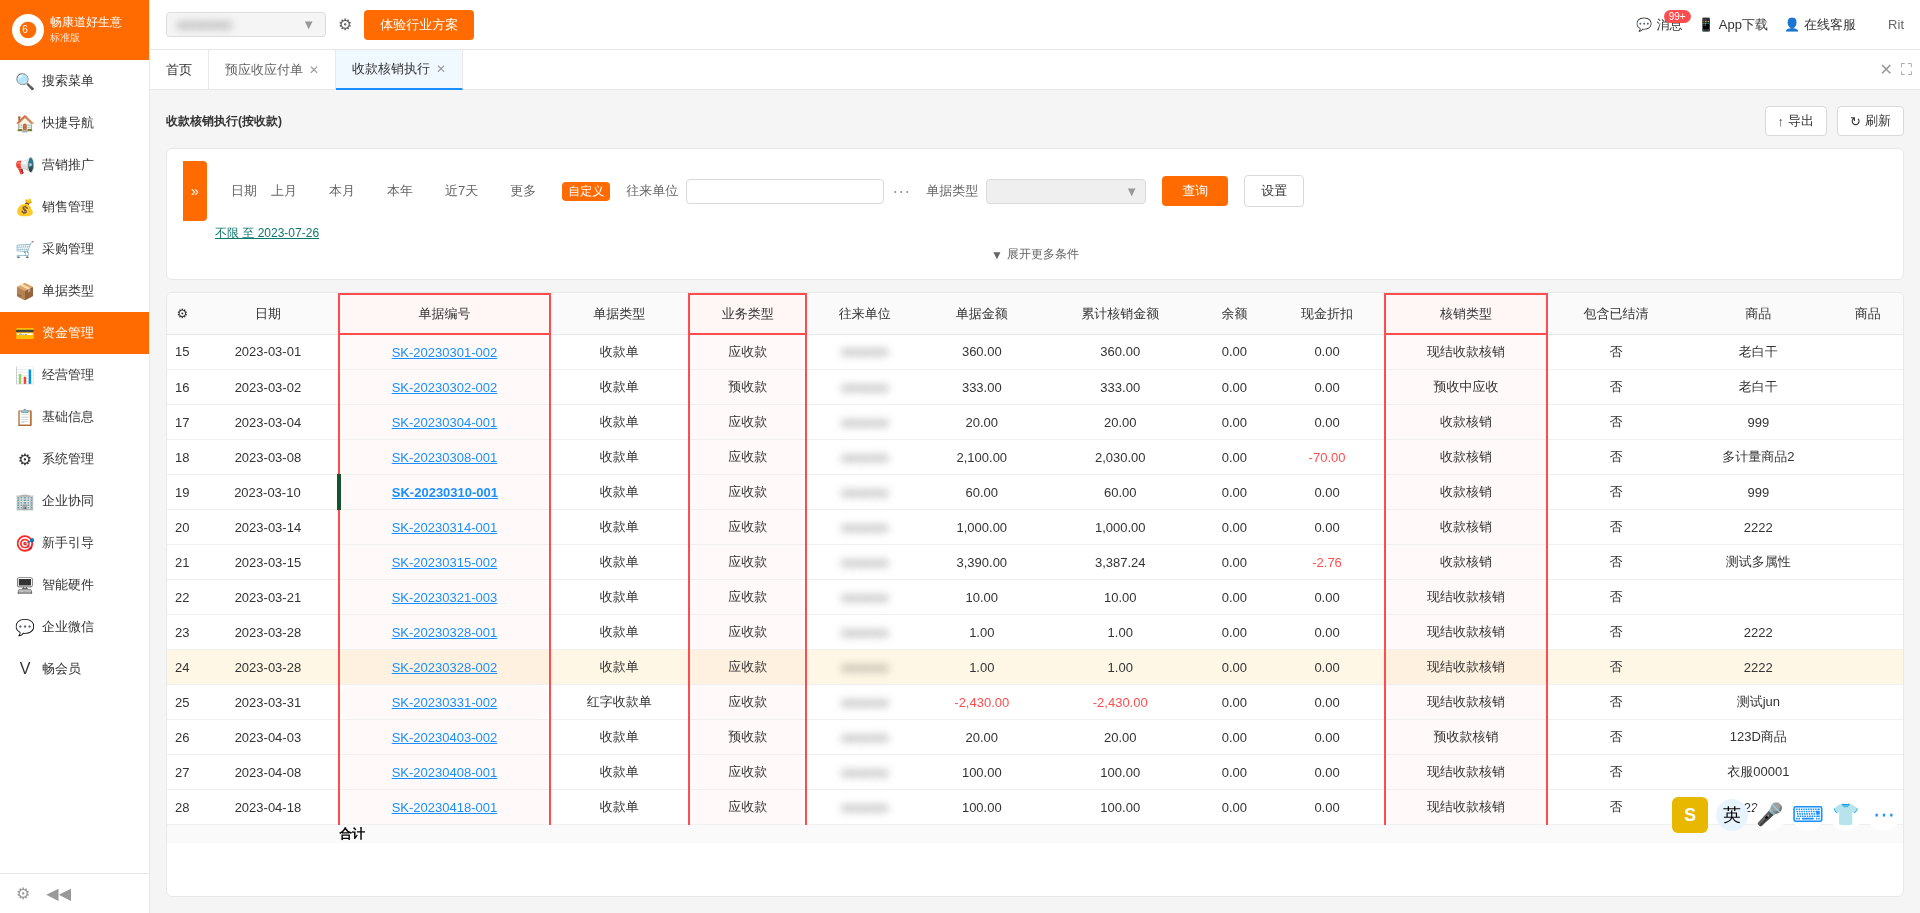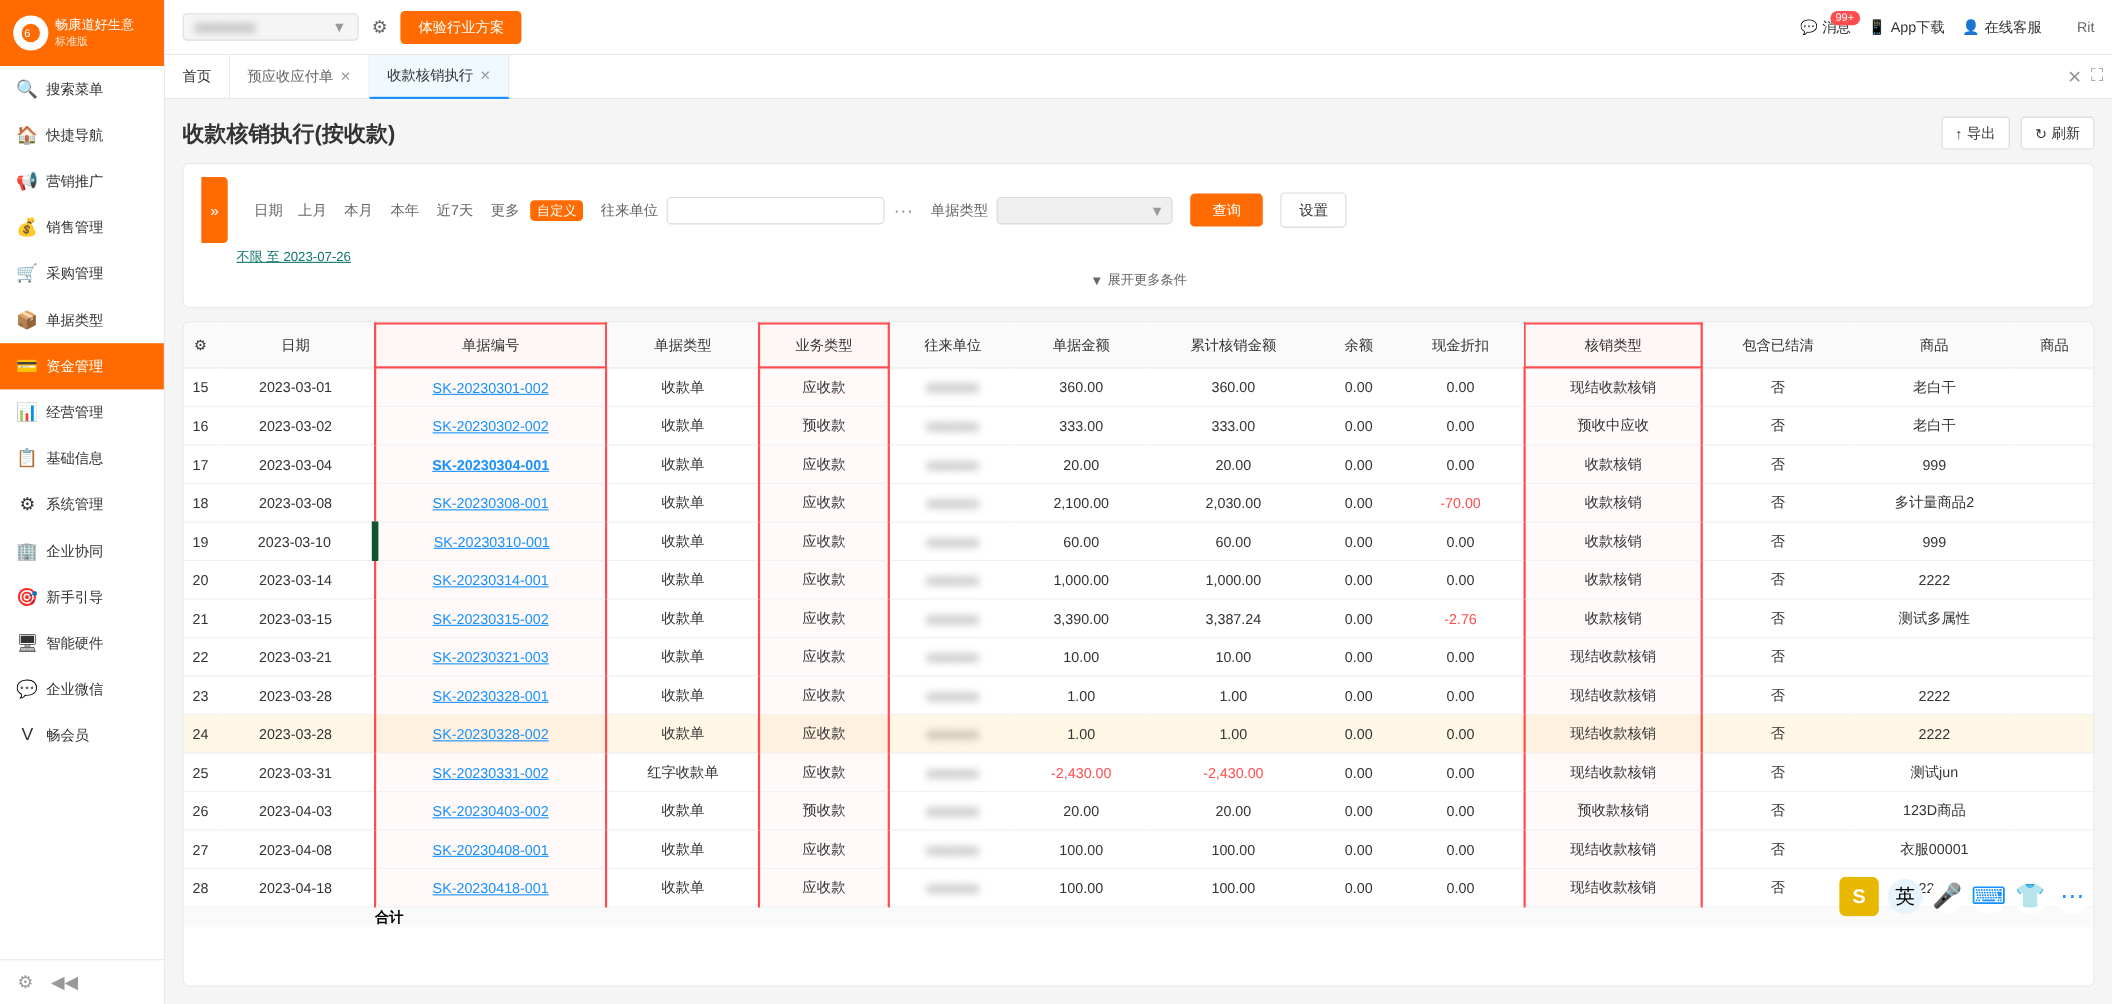--- a/index.html
+++ b/index.html
@@ -42,31 +42,31 @@
     .tab-home { color: #333; font-weight: 500; }
     .tab-close { color: #999; font-size: 12px; cursor: pointer; }
     .tabbar-actions { margin-left: auto; display: flex; align-items: center; padding-right: 8px; gap: 8px; }
     .tabbar-action-btn { color: #999; cursor: pointer; font-size: 16px; }
 
     
     .content { flex: 1; overflow: hidden; display: flex; flex-direction: column; padding: 16px; gap: 12px; }
 
     
     .page-header { display: flex; align-items: center; justify-content: space-between; }
-    .page-title { font-size: 20px; font-weight: 600; color: #333; }
+    .page-title { font-size: 12px; font-weight: 600; color: #333; }
     .page-actions { display: flex; align-items: center; gap: 10px; }
     .btn-export { background: #fff; border: 1px solid #d9d9d9; color: #333; padding: 5px 12px; border-radius: 4px; cursor: pointer; font-size: 13px; display: flex; align-items: center; gap: 4px; }
     .btn-refresh { background: #fff; border: 1px solid #d9d9d9; color: #333; padding: 5px 12px; border-radius: 4px; cursor: pointer; font-size: 13px; display: flex; align-items: center; gap: 4px; }
 
     
     .filter-bar { background: #fff; border-radius: 6px; padding: 12px 16px; border: 1px solid #e8e8e8; }
     .filter-row { display: flex; align-items: center; gap: 16px; flex-wrap: wrap; }
     .filter-item { display: flex; align-items: center; gap: 8px; }
     .filter-label { color: #666; font-size: 13px; white-space: nowrap; }
-    .filter-date-btns { display: flex; align-items: center; gap: 4px; }
+    .filter-date-btns { display: flex; align-items: center; gap: 20px; }
     .date-btn { background: none; border: none; color: #666; cursor: pointer; font-size: 13px; padding: 2px 6px; }
     .date-range-custom { background: #ff6b00; color: #fff; border-radius: 4px; padding: 1px 6px; font-size: 12px; cursor: pointer; }
     .date-range-display { color: #0f766e; font-size: 12px; text-decoration: underline; }
     .filter-input { border: 1px solid #d9d9d9; border-radius: 4px; padding: 4px 10px; font-size: 13px; min-width: 160px; color: #ccc; }
     .filter-dots { color: #999; font-size: 18px; cursor: pointer; }
     .filter-select { border: 1px solid #d9d9d9; border-radius: 4px; padding: 4px 24px 4px 10px; font-size: 13px; min-width: 160px; appearance: none; cursor: pointer; }
     .filter-select-wrap { position: relative; display: inline-flex; align-items: center; }
     .filter-select-arrow { position: absolute; right: 8px; color: #999; pointer-events: none; }
     .btn-query { background: #ff6b00; color: #fff; border: none; border-radius: 4px; padding: 6px 20px; cursor: pointer; font-size: 13px; }
     .btn-setting { background: #fff; border: 1px solid #d9d9d9; color: #333; border-radius: 4px; padding: 6px 16px; cursor: pointer; font-size: 13px; }
@@ -335,21 +335,21 @@
     <td>0.00</td>
     <td style="">0.00</td>
     <td style="border-left:2px solid #ff4d4f;border-right:2px solid #ff4d4f;background:rgba(255,77,79,0.03);">预收中应收</td>
     <td>否</td>
     <td>老白干</td>
     <td></td>
   </tr>
               <tr>
     <td>17</td>
     <td>2023-03-04</td>
-    <td style="border-left:2px solid #ff4d4f;border-right:2px solid #ff4d4f;background:rgba(255,77,79,0.03);font-weight:bold;"><a class="link">SK-20230304-001</a></td>
+    <td style="border-left:2px solid #ff4d4f;border-right:2px solid #ff4d4f;background:rgba(255,77,79,0.03);"><a class="link">SK-20230304-001</a></td>
     <td>收款单</td>
     <td style="border-left:2px solid #ff4d4f;border-right:2px solid #ff4d4f;background:rgba(255,77,79,0.03);">应收款</td>
     <td><span class="blurred">●●●●●●</span></td>
     <td style="">20.00</td>
     <td style="">20.00</td>
     <td>0.00</td>
     <td style="">0.00</td>
     <td style="border-left:2px solid #ff4d4f;border-right:2px solid #ff4d4f;background:rgba(255,77,79,0.03);">收款核销</td>
     <td>否</td>
     <td>999</td>
@@ -367,21 +367,21 @@
     <td>0.00</td>
     <td style="color:#ff4d4f;">-70.00</td>
     <td style="border-left:2px solid #ff4d4f;border-right:2px solid #ff4d4f;background:rgba(255,77,79,0.03);">收款核销</td>
     <td>否</td>
     <td>多计量商品2</td>
     <td></td>
   </tr>
               <tr>
     <td>19</td>
     <td>2023-03-10</td>
-    <td style="border-left:6px solid #14532d;border-right:2px solid #ff4d4f;background:rgba(255,77,79,0.03);"><a class="link">SK-20230310-001</a></td>
+    <td style="border-left:4px solid #14532d;border-right:2px solid #ff4d4f;background:rgba(255,77,79,0.03);font-weight:bold;"><a class="link">SK-20230310-001</a></td>
     <td>收款单</td>
     <td style="border-left:2px solid #ff4d4f;border-right:2px solid #ff4d4f;background:rgba(255,77,79,0.03);">应收款</td>
     <td><span class="blurred">●●●●●●</span></td>
     <td style="">60.00</td>
     <td style="">60.00</td>
     <td>0.00</td>
     <td style="">0.00</td>
     <td style="border-left:2px solid #ff4d4f;border-right:2px solid #ff4d4f;background:rgba(255,77,79,0.03);">收款核销</td>
     <td>否</td>
     <td>999</td>

